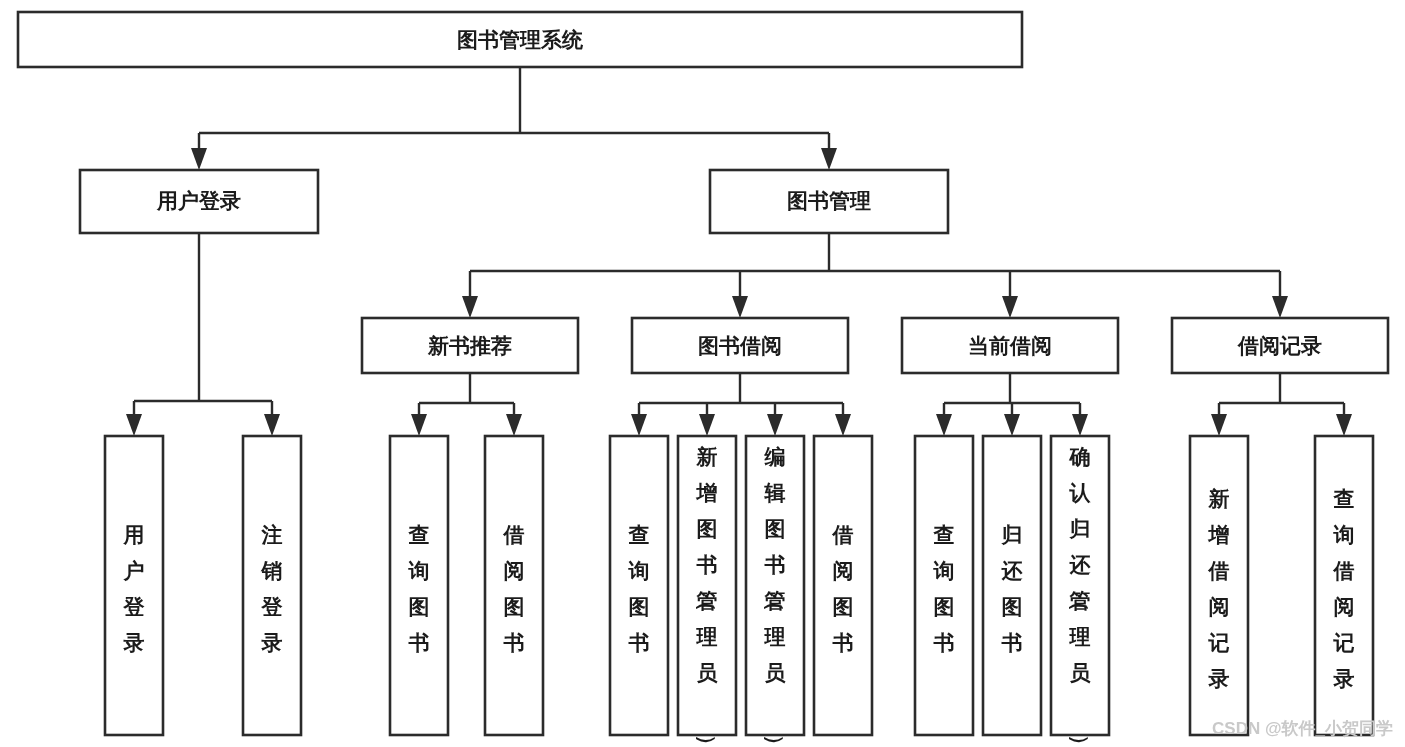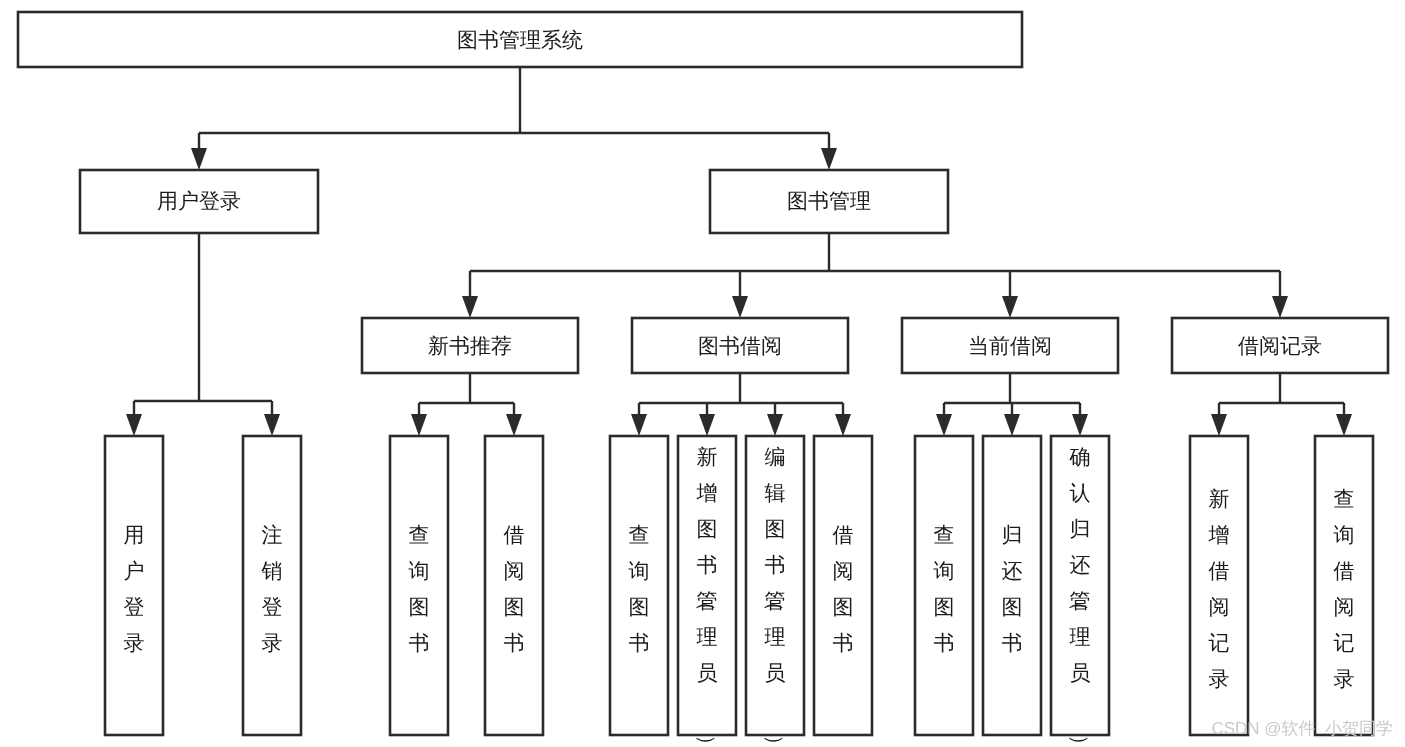--- a/index.html
+++ b/index.html
@@ -13,20 +13,21 @@
     font-family: "Liberation Sans", "DejaVu Sans", sans-serif;
     overflow: hidden;
     position: relative;
   }
   #diagram-root {
     position: absolute;
     left: 0;
     top: 0;
     width: 1405px;
     height: 648px;
+    font-weight: bold;
   }
   svg.diagram {
     display: block;
     width: 1405px;
     height: 747px;
   }
   .node-box {
     fill: #ffffff;
     stroke: #2b2b2b;
     stroke-width: 2.6;

